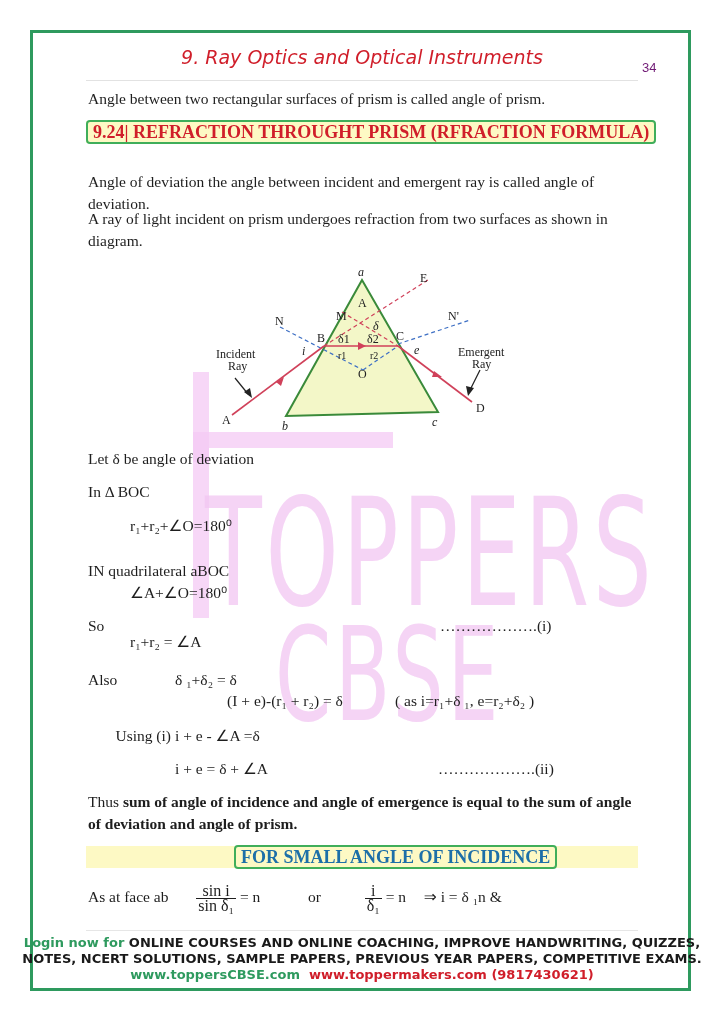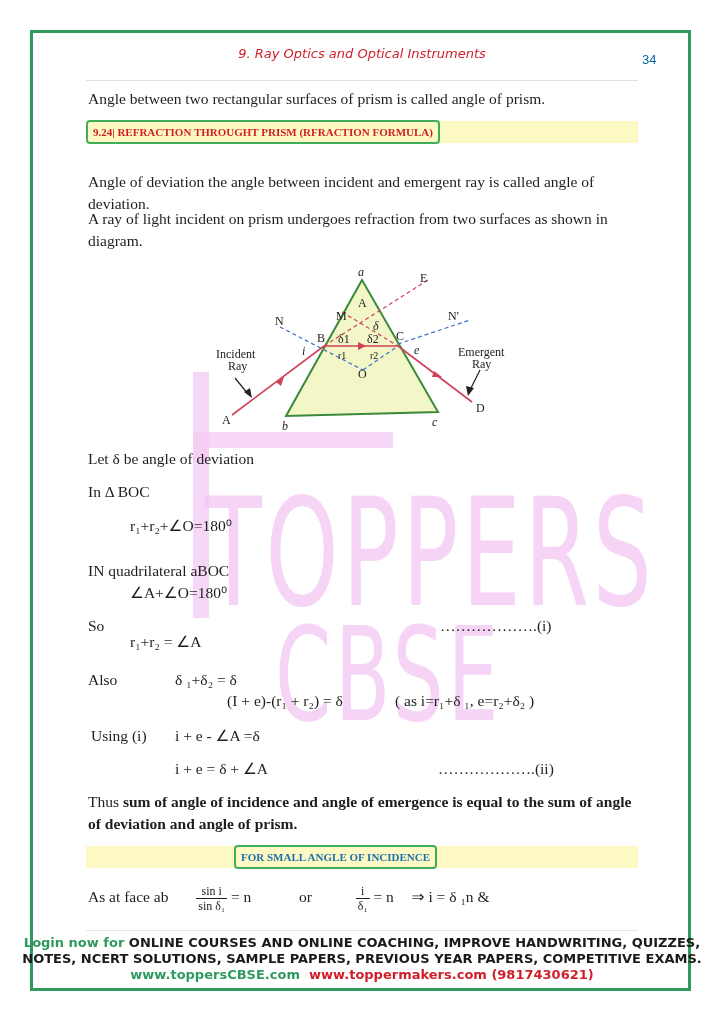--- a/index.html
+++ b/index.html
@@ -1,33 +1,33 @@
 <!DOCTYPE html>
 <html><head>
 <meta charset="utf-8">
 <style>
   html, body { margin:0; padding:0; background:#ffffff; }
   body { width:724px; height:1024px; position:relative; overflow:hidden; font-family:"DejaVu Serif", serif; color:#1a1a1a; }
   .frame { position:absolute; left:30px; top:30px; width:661px; height:961px; border:3px solid #2e9a5e; box-sizing:border-box; }
-  .header-title { position:absolute; left:0; width:724px; top:46px; text-align:center; font-family:"DejaVu Sans", sans-serif; font-style:italic; font-size:13px; color:#d01e2a; }
-  .page-num { position:absolute; left:642px; top:52px; font-family:"Liberation Sans", sans-serif; font-size:13px; color:#0369a1; }
+  .header-title { position:absolute; left:0; width:724px; top:46px; text-align:center; font-family:"DejaVu Sans", sans-serif; font-style:italic; font-size:19px; color:#d01e2a; }
+  .page-num { position:absolute; left:642px; top:60px; font-family:"Liberation Sans", sans-serif; font-size:13px; color:#701a75; }
   .header-rule { position:absolute; left:86px; top:80px; width:552px; height:1px; background:#e2e2e2; }
   .p { position:absolute; left:88px; font-family:"Liberation Serif", serif; font-size:15.5px; line-height:22px; color:#1e1e1e; width:555px; }
   .hl-band { position:absolute; background:#fdf9c4; }
-  .sec-box { position:absolute; border:2px solid #3fae5a; border-radius:4px; font-family:"Liberation Serif", serif; font-weight:bold; font-size:11px; line-height:20px; padding:0 5px; background:#fdf9c4; }
+  .sec-box { position:absolute; border:2px solid #3fae5a; border-radius:4px; font-family:"Liberation Serif", serif; font-weight:bold; font-size:18px; line-height:20px; padding:0 5px; background:#fdf9c4; }
   .sec-red { color:#d01e2a; }
   .sec-blue { color:#1d6fa8; }
   .wm { position:absolute; font-family:"DejaVu Sans", sans-serif; color:#f2c6f2; font-weight:normal; letter-spacing:6px; opacity:0.75; z-index:0; transform:scaleX(0.62); transform-origin:left top; }
   .wm-bar { position:absolute; background:#f4c9f4; opacity:0.75; z-index:0; }
   .content { position:relative; z-index:1; }
   .footer { position:absolute; left:0; width:724px; text-align:center; font-family:"DejaVu Sans", sans-serif; font-weight:bold; font-size:13px; line-height:16px; color:#1a1a1a; }
   .green { color:#2e9a5e; }
   .red { color:#d01e2a; }
   .footer-rule { position:absolute; left:86px; top:930px; width:552px; height:1px; background:#e6e6e6; }
-  .frac { display:inline-block; vertical-align:middle; text-align:center; font-size:12px; line-height:14px; }
+  .frac { display:inline-block; vertical-align:middle; text-align:center; font-size:16px; line-height:14px; }
   .frac .num { display:block; border-bottom:1px solid #1e1e1e; padding:0 2px; }
   .frac .den { display:block; padding:0 2px; }
 </style>
 </head>
 <body>
 
 <div class="frame"></div>
 
 <div class="wm-bar" style="left:193px; top:372px; width:16px; height:90px;"></div>
 <div class="wm-bar" style="left:193px; top:432px; width:200px; height:16px;"></div>
@@ -103,21 +103,21 @@
   <div class="p" style="top:548px;margin-top:12px;">IN quadrilateral aBOC</div>
   <div class="p" style="top:582px; left:130px;">∠A+∠O=180⁰</div>
   <div class="p" style="top:615px; width:40px;">So</div>
   <div class="p" style="top:615px; left:130px; width:200px;margin-top:16px;">r₁+r₂ = ∠A</div>
   <div class="p" style="top:615px; left:440px; width:150px;">……………….(i)</div>
 
   <div class="p" style="top:669px; width:60px;">Also</div>
   <div class="p" style="top:669px; left:175px; width:200px;">δ ₁+δ₂ = δ</div>
   <div class="p" style="top:690px; left:175px; width:220px;text-align:center;">(I + e)-(r₁ + r₂) = δ</div>
   <div class="p" style="top:690px; left:395px; width:220px;">( as i=r₁+δ ₁, e=r₂+δ₂  )</div>
-  <div class="p" style="top:725px; left:91px; width:80px;">Using (i)</div>
+  <div class="p" style="top:725px; left:91px; width:80px;text-align:right;">Using (i)</div>
   <div class="p" style="top:725px; left:175px; width:200px;">i + e - ∠A =δ</div>
   <div class="p" style="top:758px; left:175px; width:200px;">i + e = δ + ∠A</div>
   <div class="p" style="top:758px; left:438px; width:150px;">……………….(ii)</div>
 
   <div class="p" style="top:791px; width:552px;">
     <span>Thus </span><b>sum of angle of incidence and angle of emergence is equal to the sum of angle of deviation and angle of prism.</b>
   </div>
 
   <div class="hl-band" style="left:86px; top:846px; width:552px; height:22px;"></div>
   <div class="sec-box sec-blue" style="left:234px; top:845px;">FOR SMALL ANGLE OF INCIDENCE</div>

